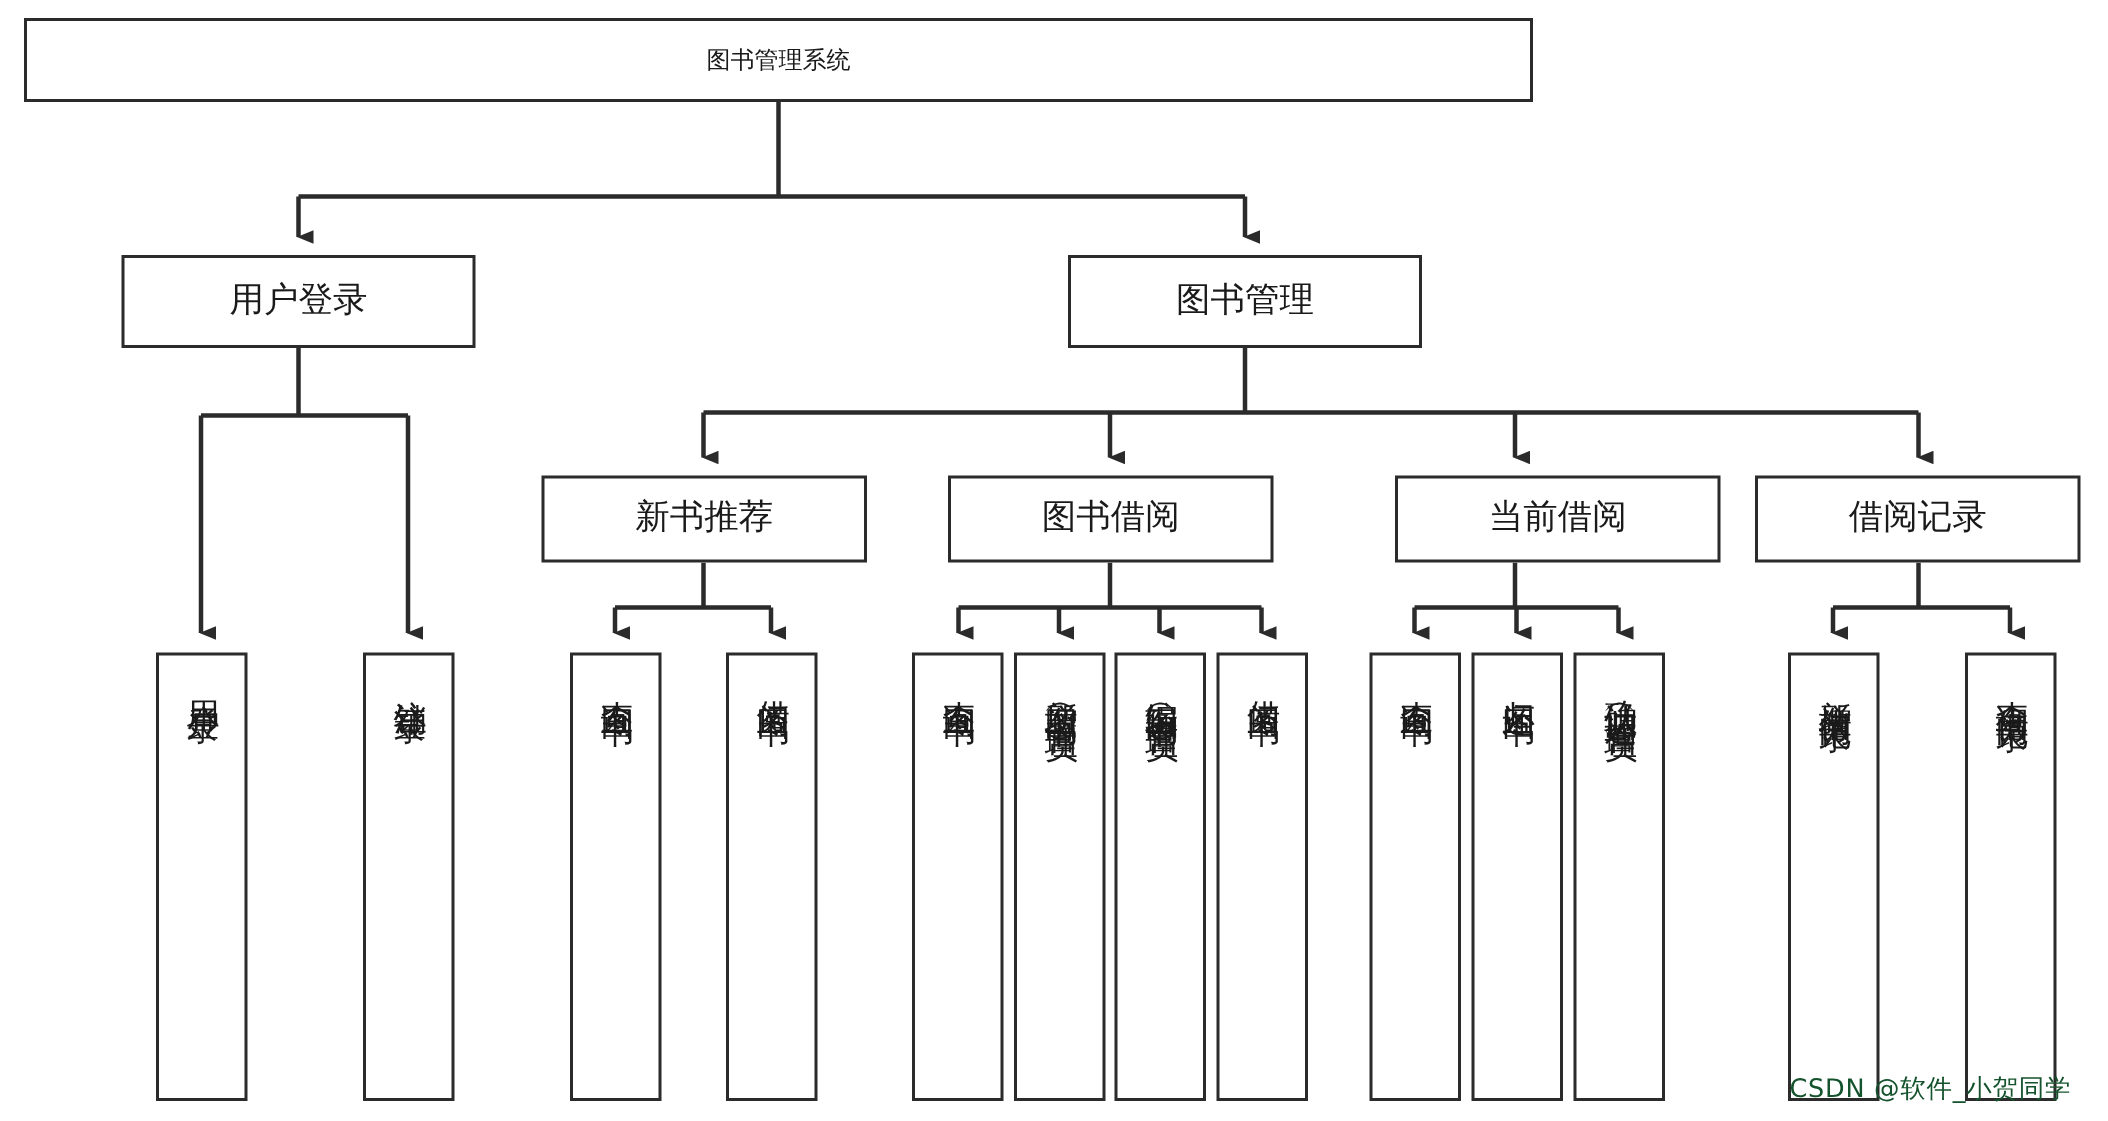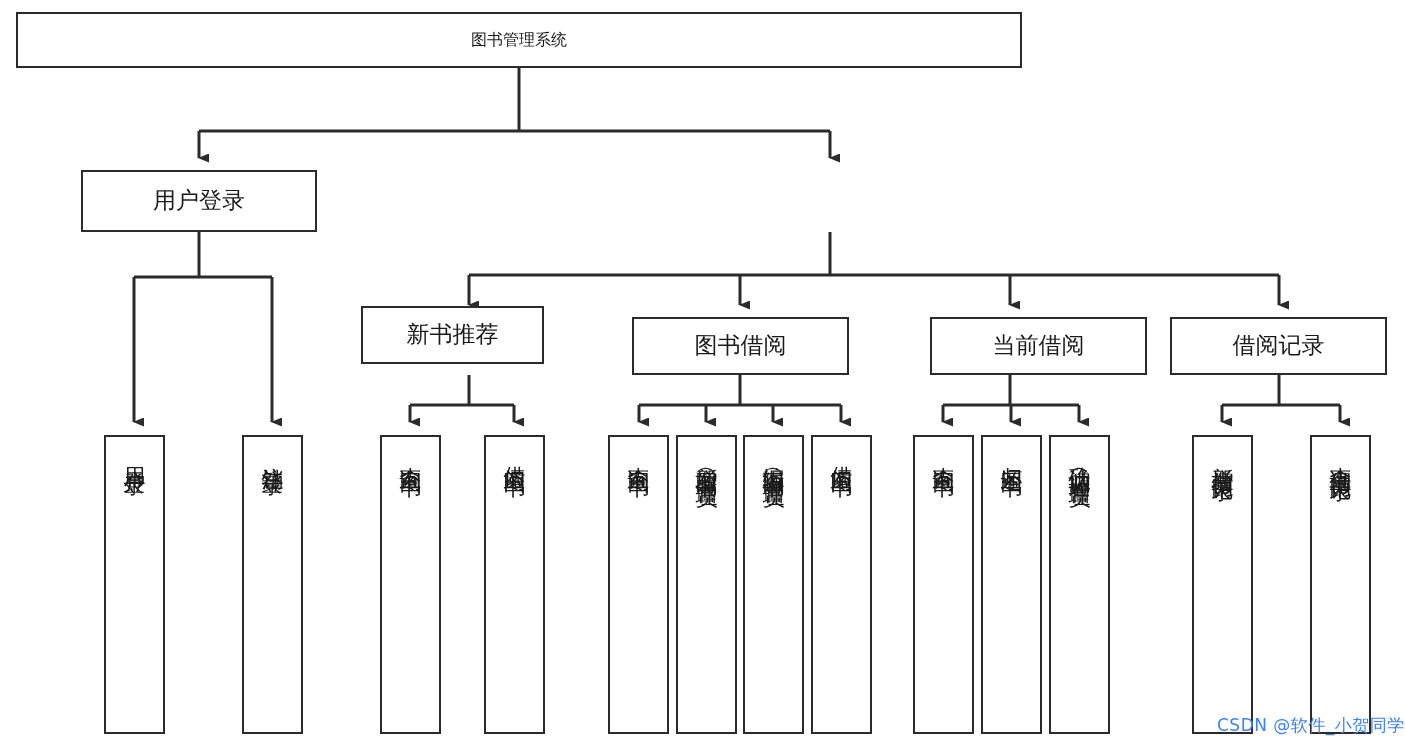--- a/index.html
+++ b/index.html
@@ -54,24 +54,23 @@
   .node.vert .label {
     writing-mode: vertical-rl;
     text-orientation: upright;
     font-size: 22px;
     letter-spacing: 3px;
     line-height: 1;
   }
   .watermark {
     position: absolute;
     font-size: 17px;
-    color: #3b82f6;
+    color: #14532d;
     white-space: nowrap;
     letter-spacing: 0.5px;
-    margin-left: 24px;
   }
 </style>
 </head>
 <body>
 
 <div id="canvas">
 
   <svg id="edges" viewBox="0 0 1405 747">
     <defs>
       <marker id="arrowhead" markerWidth="9" markerHeight="11" refX="4.5" refY="10" orient="auto" markerUnits="userSpaceOnUse">
@@ -122,22 +121,25 @@
     </g>
   </svg>
 
   <div class="node root horiz" style="left:16px; top:12px; width:1006px; height:56px;">
     <span class="label">图书管理系统</span>
   </div>
 
   <div class="node horiz" style="left:81px; top:170px; width:236px; height:62px;">
     <span class="label">用户登录</span>
   </div>
+  <div class="node horiz" style="left:712px; top:170px; width:236px; height:62px;">
+    <span class="label">图书管理</span>
+  </div>
 
-  <div class="node horiz" style="left:361px; top:306px; width:183px; height:58px;">
+  <div class="node horiz" style="left:361px; top:317px; width:217px; height:58px;">
     <span class="label">新书推荐</span>
   </div>
   <div class="node horiz" style="left:632px; top:317px; width:217px; height:58px;">
     <span class="label">图书借阅</span>
   </div>
   <div class="node horiz" style="left:930px; top:317px; width:217px; height:58px;">
     <span class="label">当前借阅</span>
   </div>
   <div class="node horiz" style="left:1170px; top:317px; width:217px; height:58px;">
     <span class="label">借阅记录</span>

